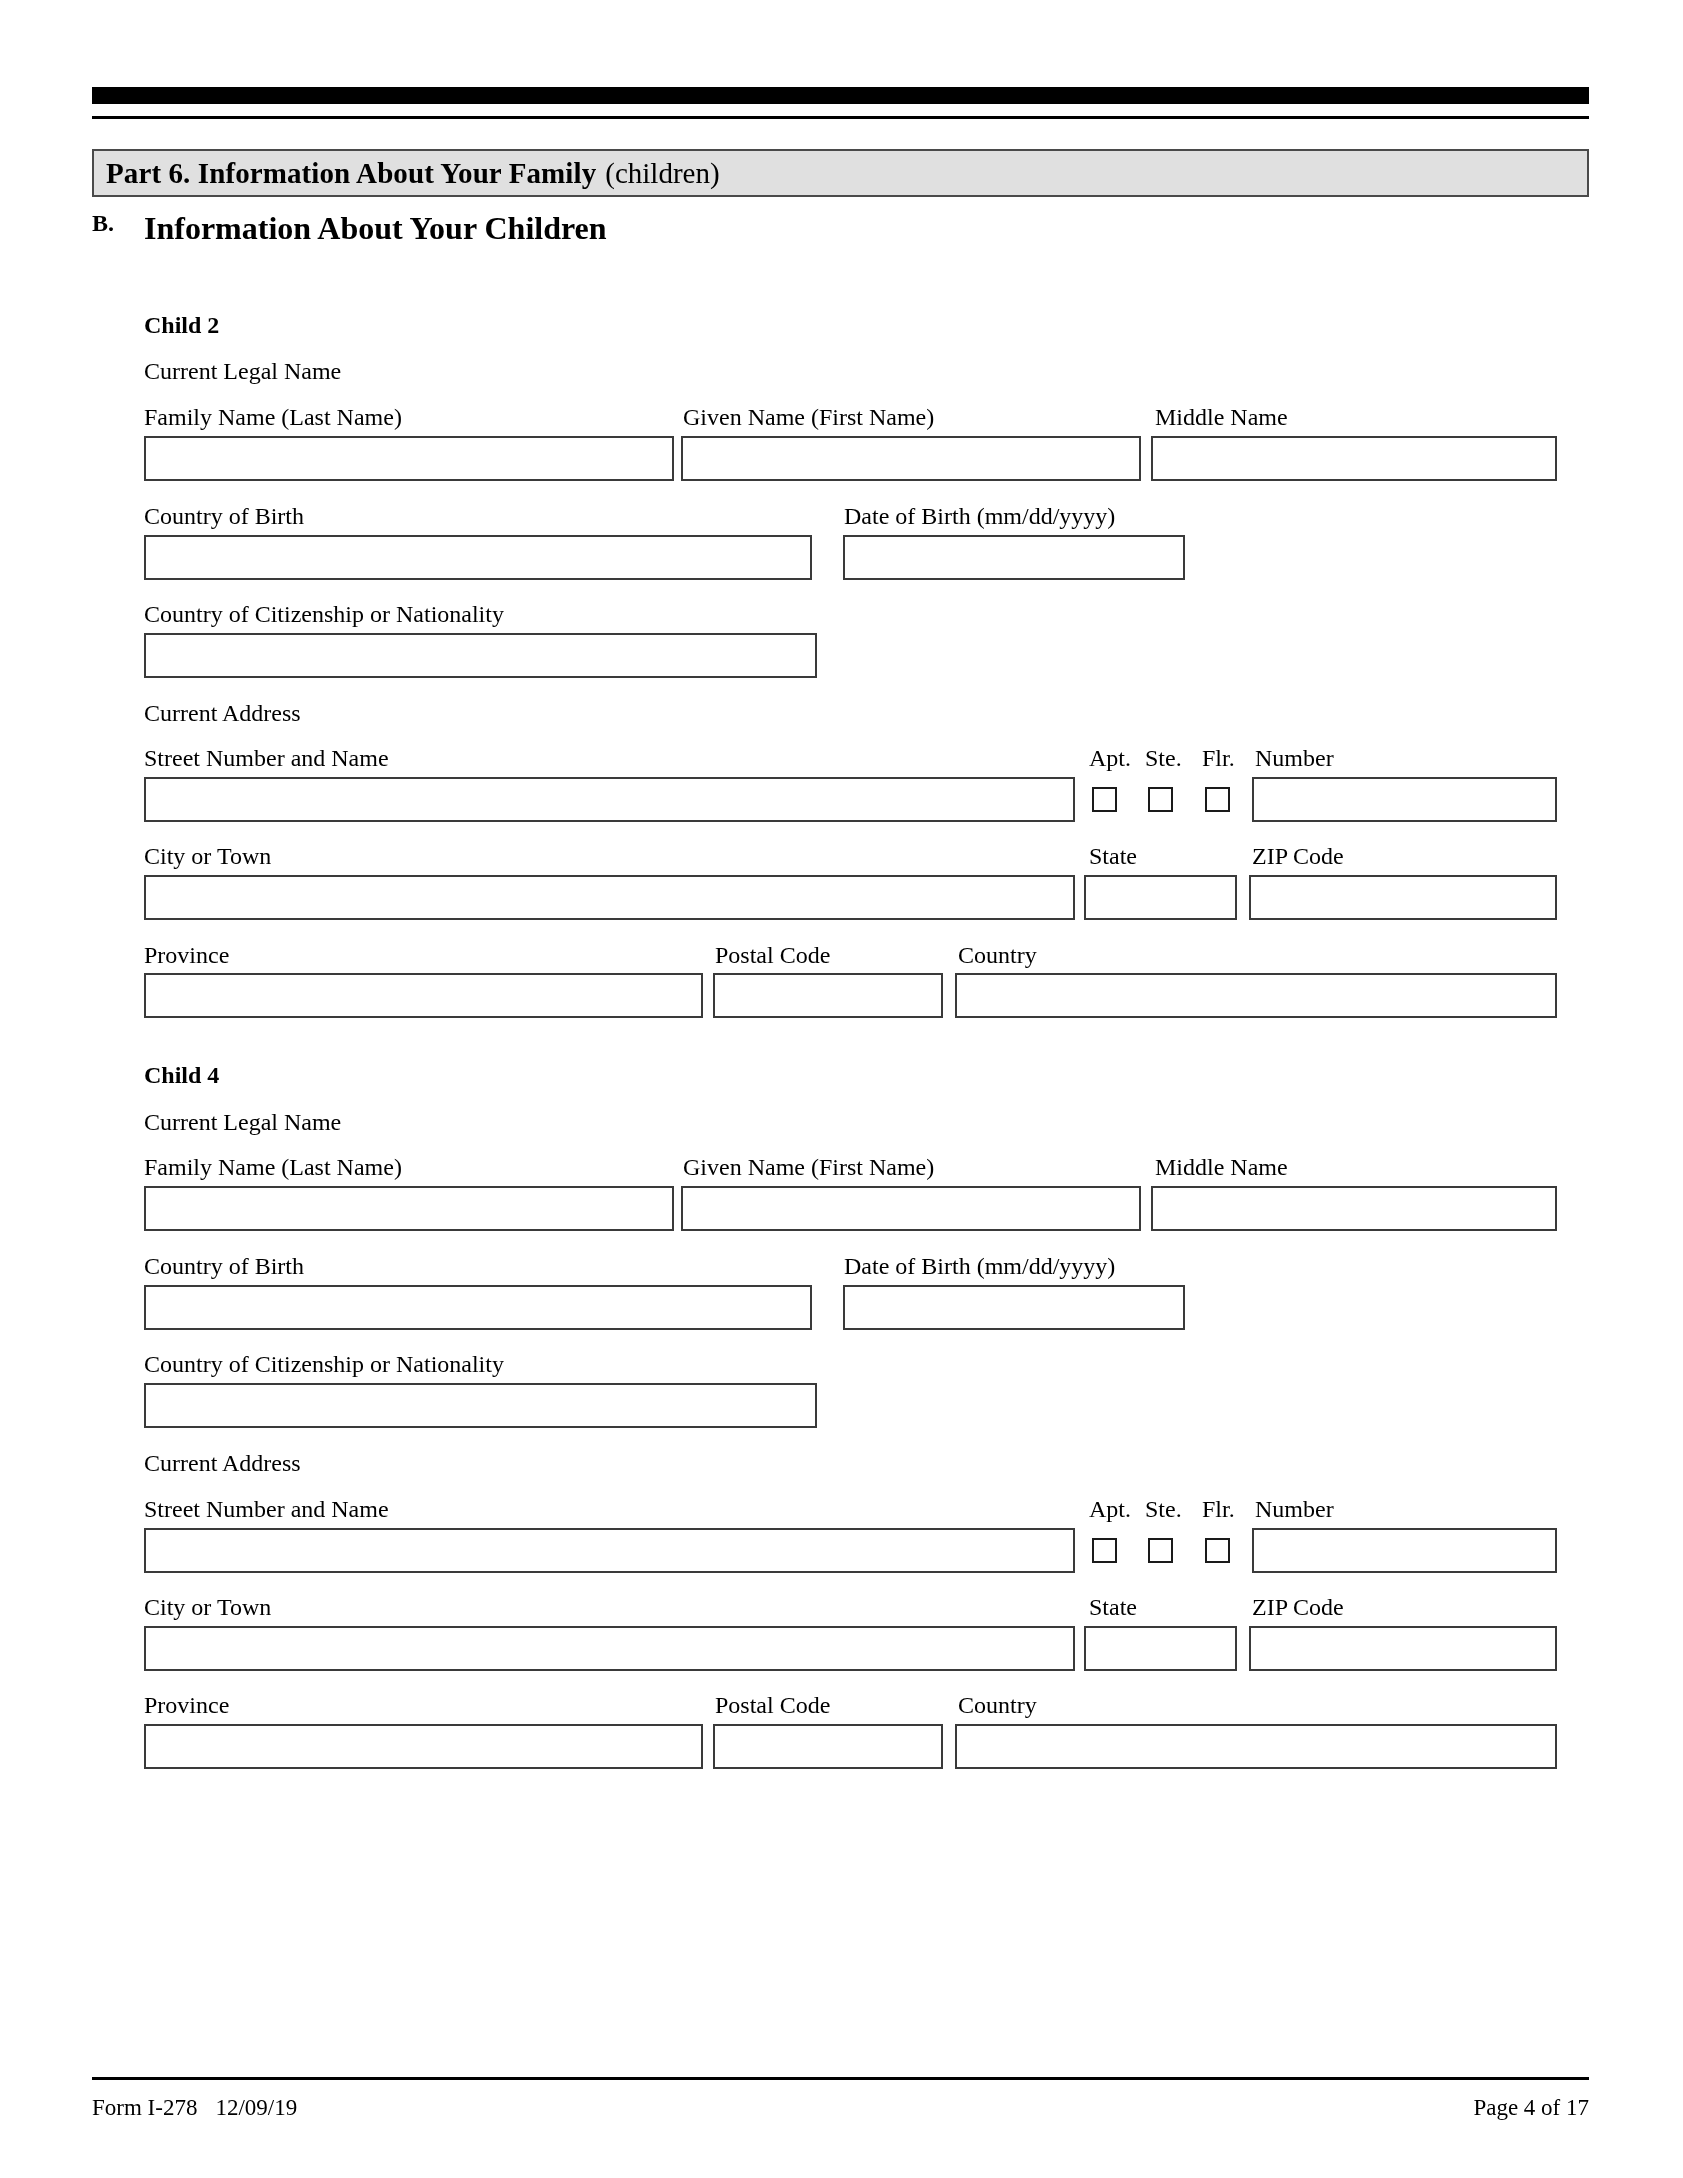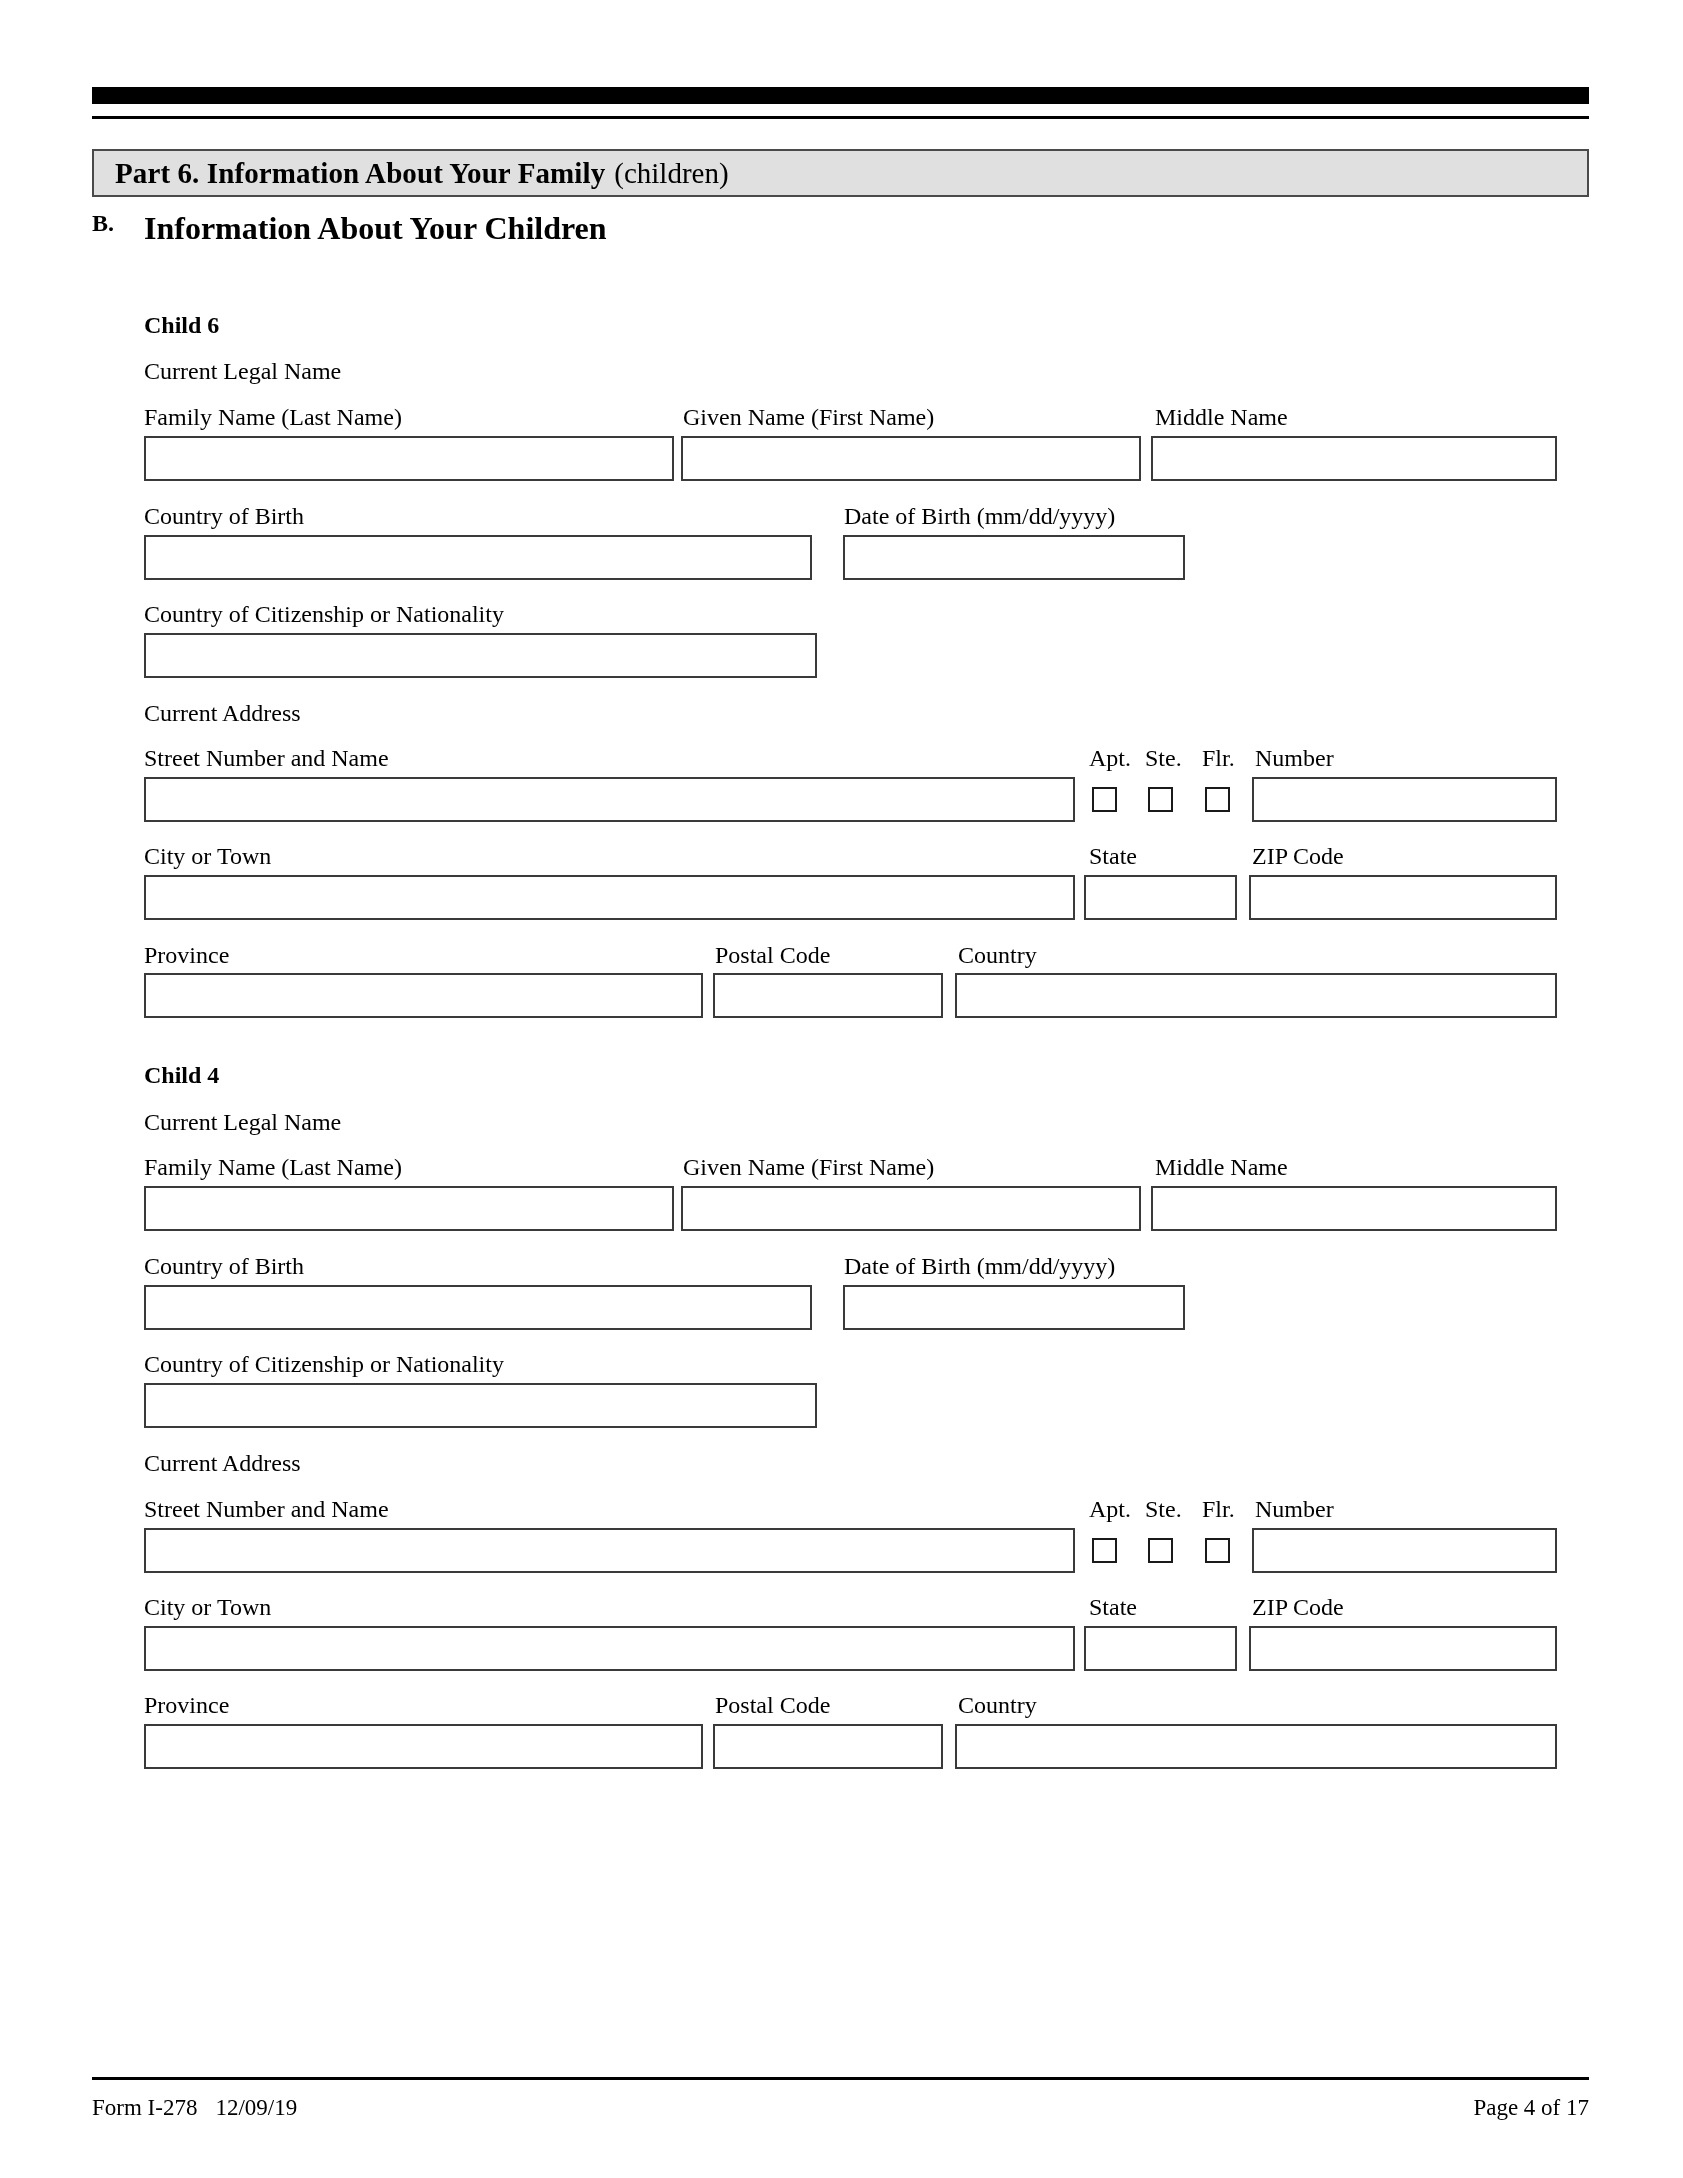--- a/index.html
+++ b/index.html
@@ -37,21 +37,21 @@
 
   
   .part-banner {
     position: absolute;
     left: 92px; top: 149px;
     width: 1497px; height: 48px;
     background: #e0e0e0;
     border: 2px solid #4a4a4a;
     display: flex;
     align-items: center;
-    padding-left: 21px;
+    padding-left: 12px;
   }
   .part-banner .ttl {
     font-size: 29px;
     font-weight: bold;
     letter-spacing: 0.1px;
     white-space: nowrap;
   }
   .part-banner .cont {
     font-size: 29px;
     font-weight: normal;
@@ -138,21 +138,21 @@
   <div class="top-bar-thin"></div>
 
   <div class="part-banner">
     <span class="ttl">Part 6.  Information About Your Family</span>
     <span class="cont">(children)</span>
   </div>
 
   <div class="sec-letter">B.</div>
   <div class="sec-title">Information About Your Children</div>
 
-  <div class="child-head" style="top:312px;">Child 6</div>
+  <div class="child-head" style="top:312px;">Child 2</div>
 
   <div class="lbl" style="left:144px; top:359px;">Current Legal Name</div>
 
   <div class="lbl" style="left:144px; top:405px;">Family Name (Last Name)</div>
   <div class="lbl" style="left:683px; top:405px;">Given Name (First Name)</div>
   <div class="lbl" style="left:1155px; top:405px;">Middle Name</div>
 
   <div class="box" style="left:144px; top:436px; width:530px; height:45px;"></div>
   <div class="box" style="left:681px; top:436px; width:460px; height:45px;"></div>
   <div class="box" style="left:1151px; top:436px; width:406px; height:45px;"></div>

